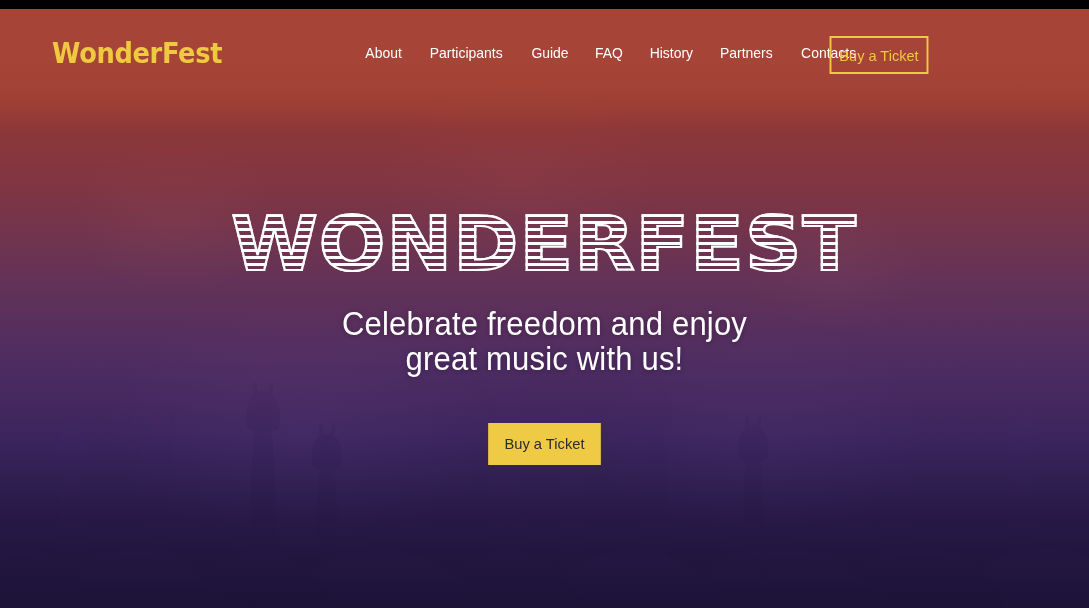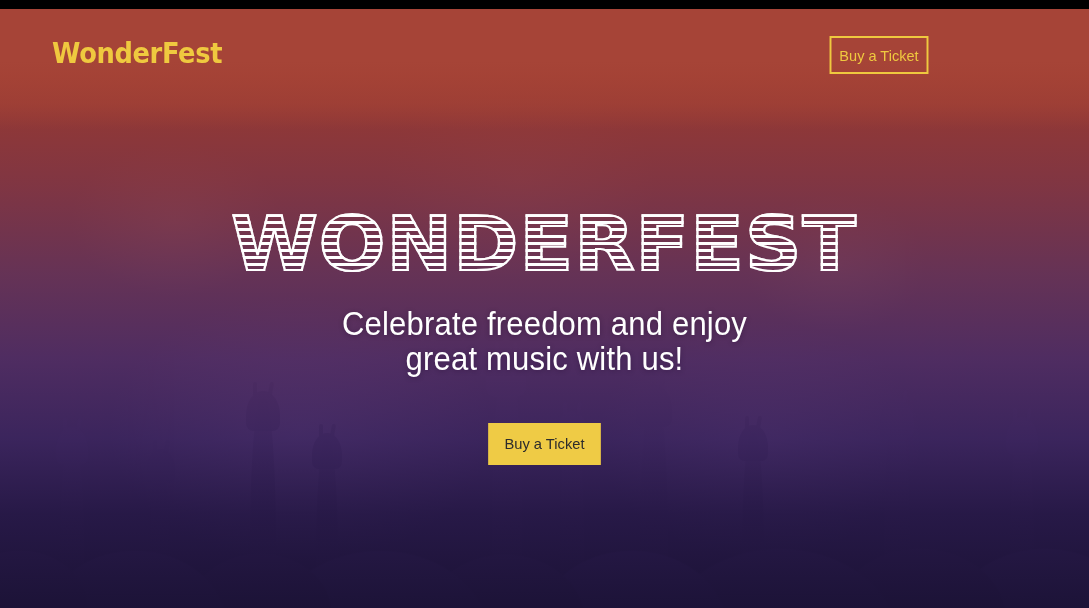--- a/index.html
+++ b/index.html
@@ -273,17 +273,26 @@
       <div>Celebrate freedom and enjoy</div>
       <div>great music with us!</div>
     </div>
 
     <button id="hero-cta">Buy a Ticket</button>
   </div>
 
   <header id="site-header">
     <div id="logo">WonderFest</div>
 
+    <nav id="main-nav">
+      <a class="nav-link" href="#">About</a>
+      <a class="nav-link" href="#">Participants</a>
+      <a class="nav-link" href="#">Guide</a>
+      <a class="nav-link" href="#">FAQ</a>
+      <a class="nav-link" href="#">History</a>
+      <a class="nav-link" href="#">Partners</a>
+      <a class="nav-link" href="#">Contacts</a>
+    </nav>
 
     <button id="header-cta">Buy a Ticket</button>
   </header>
 
 </div>
 
 </body></html>

